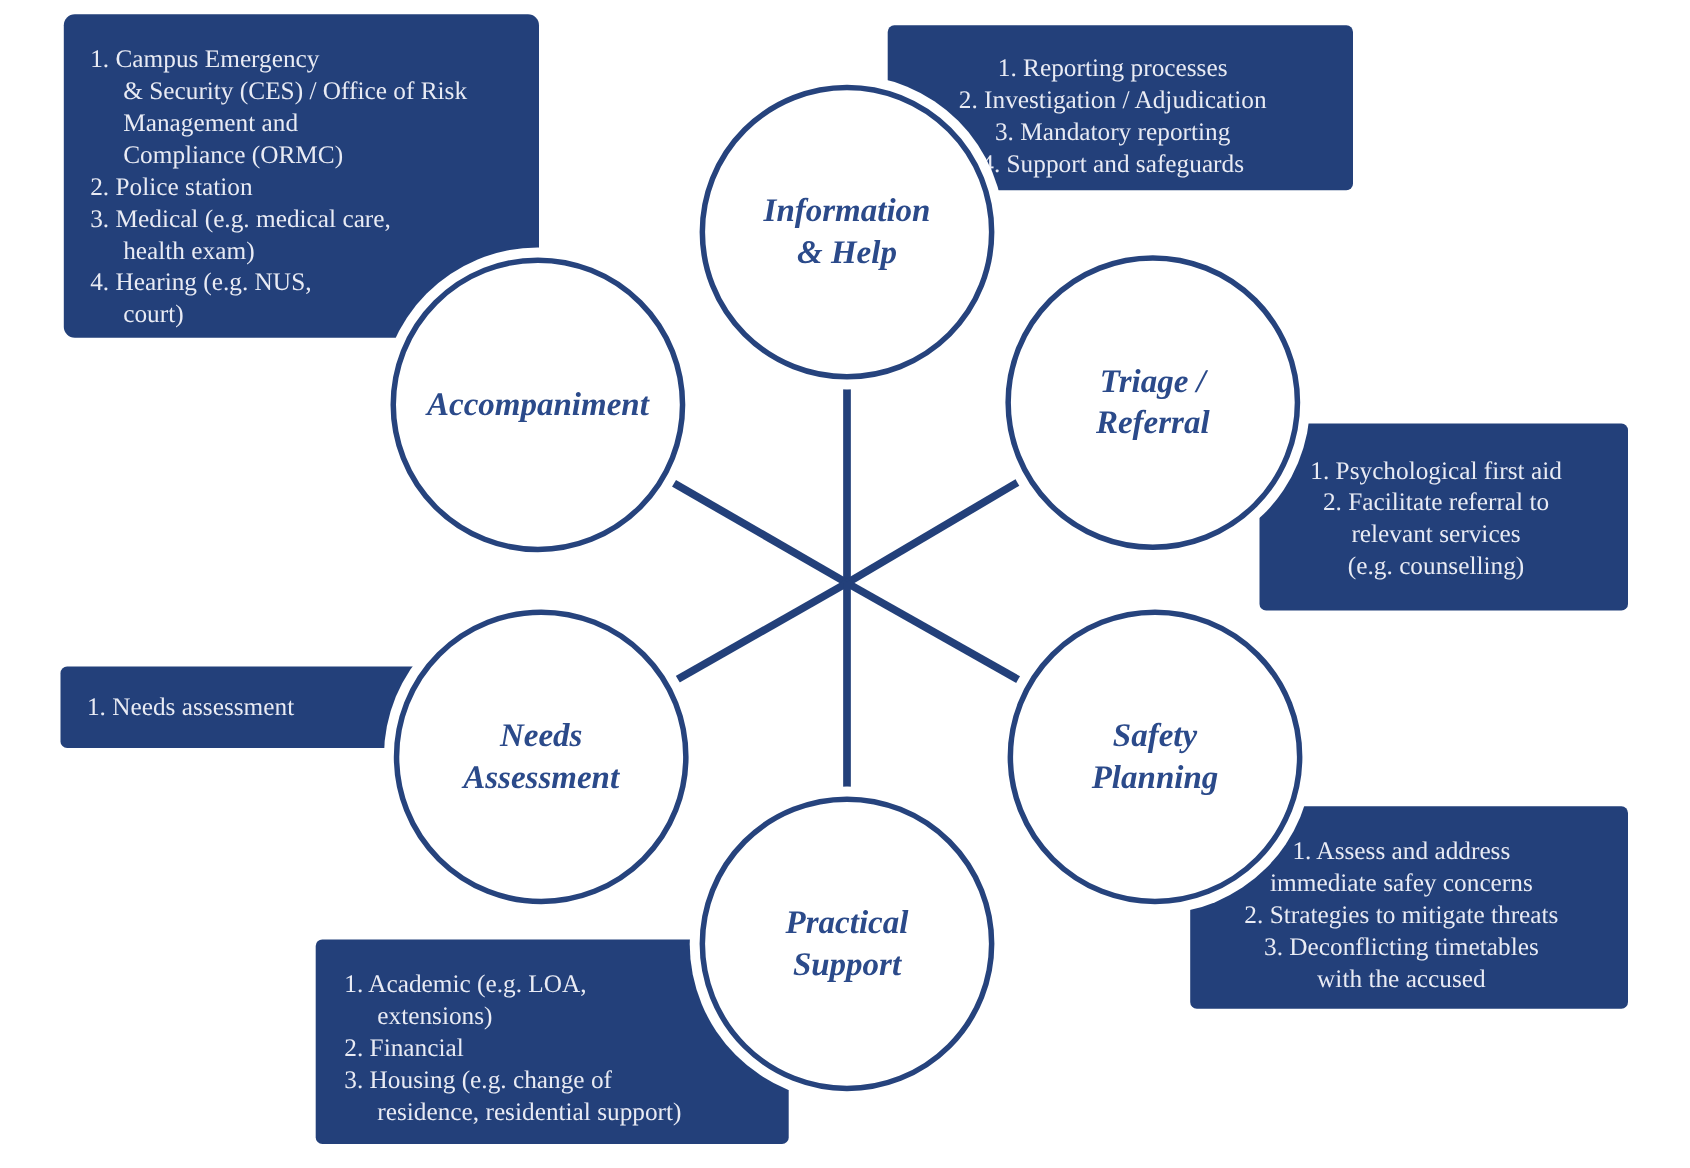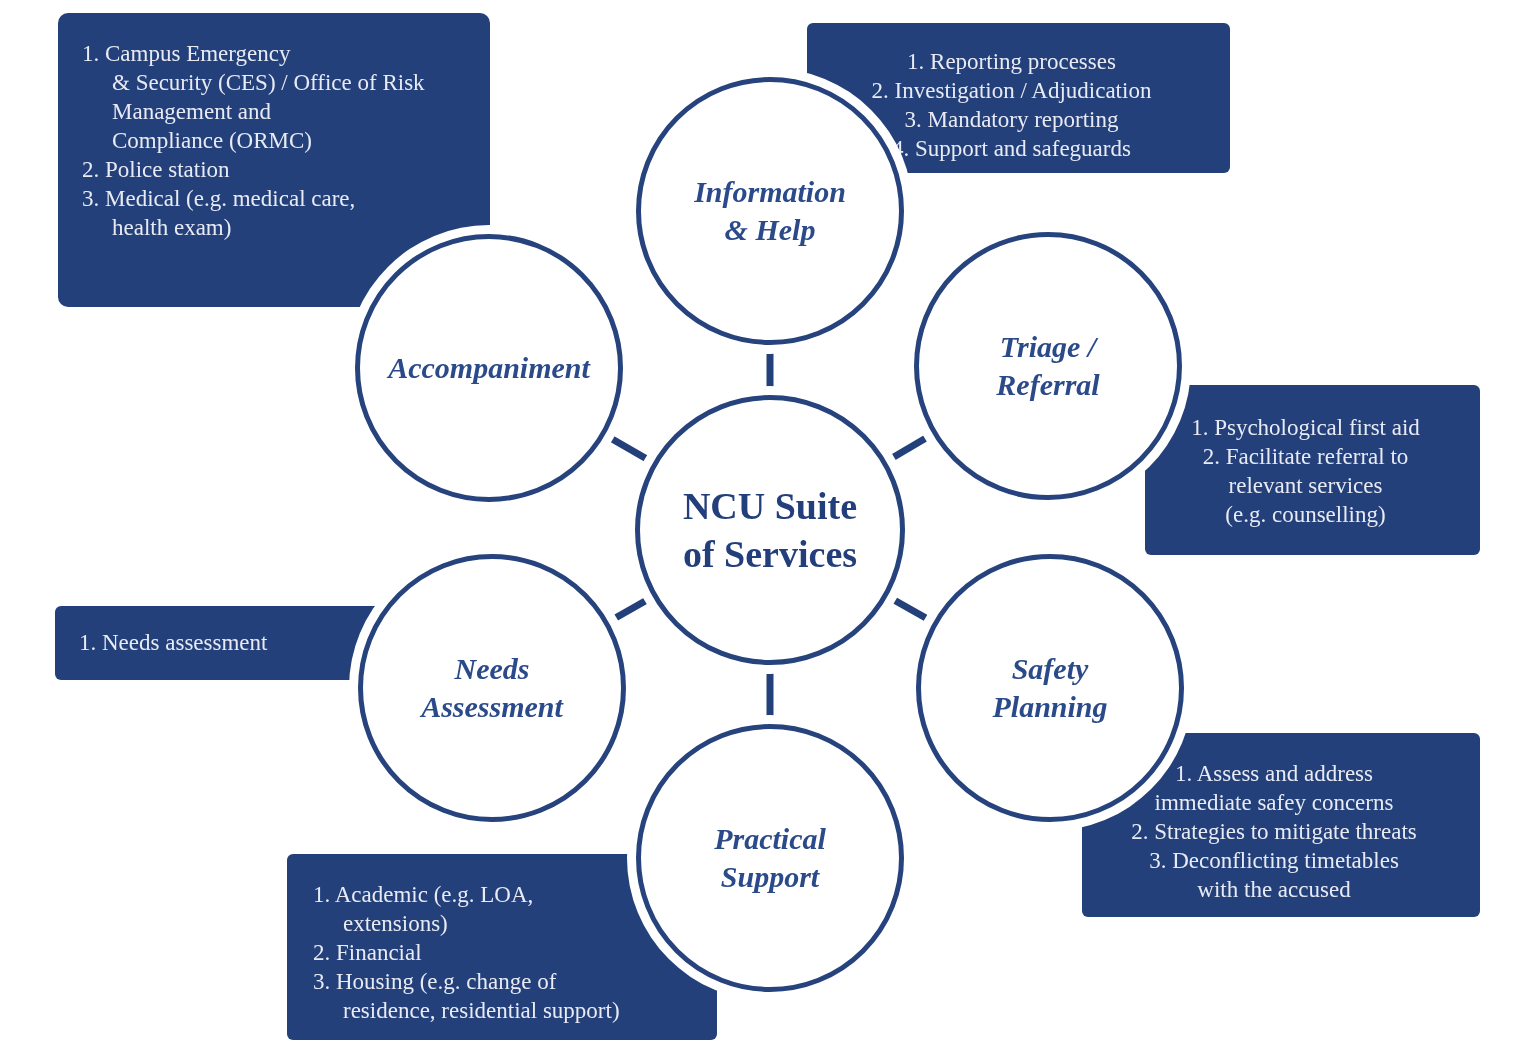--- a/index.html
+++ b/index.html
@@ -81,20 +81,22 @@
 <div class="canvas">
 
   <div class="nbox align-left" id="b-accomp">
     <div class="box-item">1. Campus Emergency
 &amp; Security (CES) / Office of Risk
 Management and
 Compliance (ORMC)</div>
     <div class="box-item">2. Police station</div>
     <div class="box-item">3. Medical (e.g. medical care,
 health exam)</div>
+    <div class="box-item">4. Hearing (e.g. NUS,
+court)</div>
   </div>
 
   <div class="nbox align-right" id="b-info">
     <div class="box-item">1. Reporting processes</div>
     <div class="box-item">2. Investigation / Adjudication</div>
     <div class="box-item">3. Mandatory reporting</div>
     <div class="box-item">4. Support and safeguards</div>
   </div>
 
   <div class="nbox align-right" id="b-triage">
@@ -136,26 +138,20 @@
     <g class="core">
       <line x1="770" y1="530" x2="770" y2="211"></line>
       <line x1="770" y1="530" x2="489" y2="368"></line>
       <line x1="770" y1="530" x2="1048" y2="366"></line>
       <line x1="770" y1="530" x2="492" y2="688"></line>
       <line x1="770" y1="530" x2="1050" y2="688"></line>
       <line x1="770" y1="530" x2="770" y2="858"></line>
     </g>
   </svg>
 
-  <div class="circle center" id="c-center">
-    <div class="circle-label">
-      <span class="line">NCU Suite</span>
-      <span class="line">of Services</span>
-    </div>
-  </div>
 
   <div class="circle" id="c-info">
     <div class="circle-label">
       <span class="line">Information</span>
       <span class="line">&amp; Help</span>
     </div>
   </div>
 
   <div class="circle" id="c-accomp">
     <div class="circle-label">

